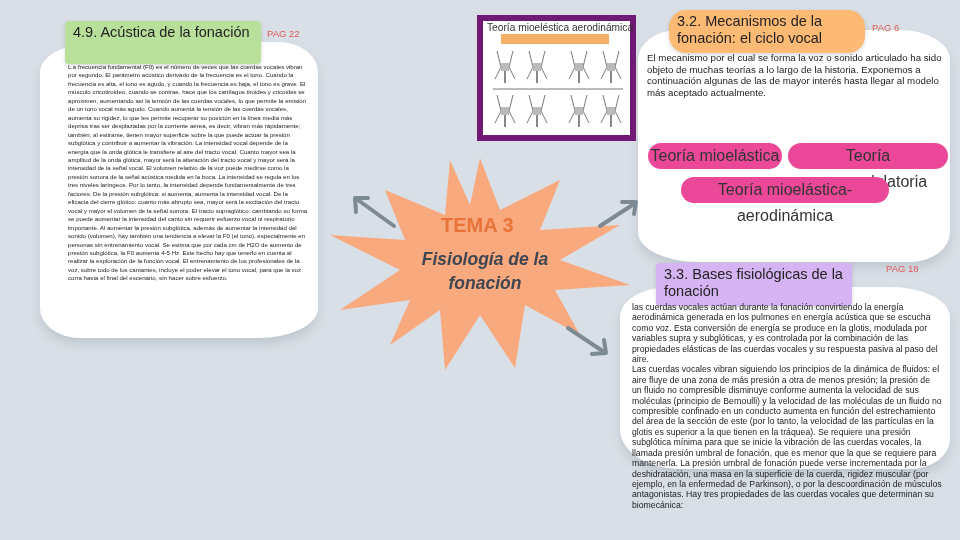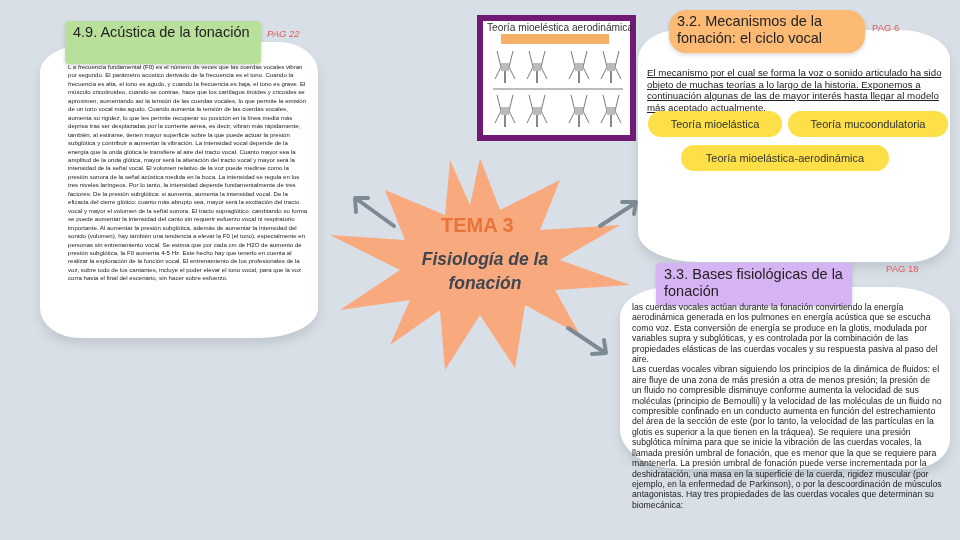--- a/index.html
+++ b/index.html
@@ -34,22 +34,22 @@
   .tag-yellow { background:#fdba74; left:669px; top:10px; width:180px; height:36px;border-radius:17px; }
   .tag-purple { background:#d6b4f3; left:656px; top:263px; width:180px; height:36px; }
   .page-ref { position:absolute; font-size:9.5px; color:#e05a5a; }
   .body-text {
     position:absolute; font-size:6.1px; line-height:8.45px; color:#222;
   }
   .body-text-lg {
     position:absolute; font-size:9.7px; line-height:11.6px; color:#222;
   }
   .pill {
-    position:absolute; background:#fde047; border-radius:14px; font-size:11px;
-    color:#333; text-align:center; line-height:26px; height:26px;
+    position:absolute; background:#ec4899; border-radius:14px; font-size:16px;
+    color:#333; text-align:center; line-height:26px; height:26px;margin-top:32px;
   }
   .figure {
     position:absolute; left:477px; top:15px; width:147px; height:114px; background:#fff;
     border:6px solid #701a75;
   }
   .figure-title { position:absolute; left:4px; top:1px; font-size:10.2px; color:#333; white-space:nowrap; }
   .figure-banner { position:absolute; left:18px; top:13px; width:108px; height:10px; background:#f4b066; }
   .starburst { position:absolute; left:330px; top:140px; width:300px; height:230px; }
   .tema-label { position:absolute; left:441px; top:214px; font-size:20px; color:#e8743a; font-weight:bold; }
   .main-title {
@@ -59,31 +59,31 @@
   .arrow { position:absolute; }
 </style>
 </head>
 <body>
 
 <div class="card card-left"></div>
 <div class="card card-topright"></div>
 <div class="card card-bottomright"></div>
 
 <div class="title-tag tag-green">4.9. Acústica de la fonación</div>
-<div class="page-ref" style="left:267px; top:28px;font-style:italic;">PAG 22</div>
+<div class="page-ref" style="left:267px; top:28px;">PAG 22</div>
 
 <div class="title-tag tag-yellow">3.2. Mecanismos de la fonación: el ciclo vocal</div>
 <div class="page-ref" style="left:872px; top:22px;">PAG 6</div>
 
 <div class="title-tag tag-purple">3.3. Bases fisiológicas de la fonación</div>
 <div class="page-ref" style="left:857px; top:263px;padding-left:29px;">PAG 18</div>
 
 <div class="body-text" style="left:68px; top:63px; width:240px;">L a frecuencia fundamental (F0) es el número de veces que las cuerdas vocales vibran por segundo. El parámetro acústico derivado de la frecuencia es el tono. Cuando la frecuencia es alta, el tono es agudo, y cuando la frecuencia es baja, el tono es grave. El músculo cricotiroideo, cuando se contrae, hace que los cartílagos tiroides y cricoides se aproximen, aumentando así la tensión de las cuerdas vocales, lo que permite la emisión de un tono vocal más agudo. Cuando aumenta la tensión de las cuerdas vocales, aumenta su rigidez, lo que les permite recuperar su posición en la línea media más deprisa tras ser desplazadas por la corriente aérea, es decir, vibran más rápidamente; también, al estirarse, tienen mayor superficie sobre la que puede actuar la presión subglótica y contribuir a aumentar la vibración. La intensidad vocal depende de la energía que la onda glótica le transfiere al aire del tracto vocal. Cuanto mayor sea la amplitud de la onda glótica, mayor será la alteración del tracto vocal y mayor será la intensidad de la señal vocal. El volumen relativo de la voz puede medirse como la presión sonora de la señal acústica medida en la boca. La intensidad se regula en los tres niveles laríngeos. Por lo tanto, la intensidad depende fundamentalmente de tres factores: De la presión subglótica: si aumenta, aumenta la intensidad vocal. De la eficacia del cierre glótico: cuanto más abrupto sea, mayor será la excitación del tracto vocal y mayor el volumen de la señal sonora. El tracto supraglótico: cambiando su forma se puede aumentar la intensidad del canto sin requerir esfuerzo vocal ni respiratorio importante. Al aumentar la presión subglótica, además de aumentar la intensidad del sonido (volumen), hay también una tendencia a elevar la F0 (el tono), especialmente en personas sin entrenamiento vocal. Se estima que por cada cm de H2O de aumento de presión subglótica, la F0 aumenta 4-5 Hz. Este hecho hay que tenerlo en cuenta al realizar la exploración de la función vocal. El entrenamiento de los profesionales de la voz, sobre todo de los cantantes, incluye el poder elevar el tono vocal, para que la voz corra hasta el final del escenario, sin hacer sobre esfuerzo.</div>
 
-<div class="body-text-lg" style="left:647px; top:67px; width:296px;text-decoration:underline;">El mecanismo por el cual se forma la voz o sonido articulado ha sido objeto de muchas teorías a lo largo de la historia. Exponemos a continuación algunas de las de mayor interés hasta llegar al modelo más aceptado actualmente.</div>
+<div class="body-text-lg" style="left:647px; top:52px; width:296px;">El mecanismo por el cual se forma la voz o sonido articulado ha sido objeto de muchas teorías a lo largo de la historia. Exponemos a continuación algunas de las de mayor interés hasta llegar al modelo más aceptado actualmente.</div>
 
 <div class="pill" style="left:648px; top:111px; width:134px;">Teoría mioelástica</div>
 <div class="pill" style="left:788px; top:111px; width:160px;">Teoría mucoondulatoria</div>
 <div class="pill" style="left:681px; top:145px; width:208px;">Teoría mioelástica-aerodinámica</div>
 
 <div class="body-text" style="left:632px; top:302px; width:310px; font-size:8.7px; line-height:10.4px;">
   <div>las cuerdas vocales actúan durante la fonación convirtiendo la energía aerodinámica generada en los pulmones en energía acústica que se escucha como voz. Esta conversión de energía se produce en la glotis, modulada por variables supra y subglóticas, y es controlada por la combinación de las propiedades elásticas de las cuerdas vocales y su respuesta pasiva al paso del aire.</div>
   <div>Las cuerdas vocales vibran siguiendo los principios de la dinámica de fluidos: el aire fluye de una zona de más presión a otra de menos presión; la presión de un fluido no compresible disminuye conforme aumenta la velocidad de sus moléculas (principio de Bernoulli) y la velocidad de las moléculas de un fluido no compresible confinado en un conducto aumenta en función del estrechamiento del área de la sección de este (por lo tanto, la velocidad de las partículas en la glotis es superior a la que tienen en la tráquea). Se requiere una presión subglótica mínima para que se inicie la vibración de las cuerdas vocales, la llamada presión umbral de fonación, que es menor que la que se requiere para mantenerla. La presión umbral de fonación puede verse incrementada por la deshidratación, una masa en la superficie de la cuerda, rigidez muscular (por ejemplo, en la enfermedad de Parkinson), o por la descoordinación de músculos antagonistas. Hay tres propiedades de las cuerdas vocales que determinan su biomecánica:</div>
 </div>
 

